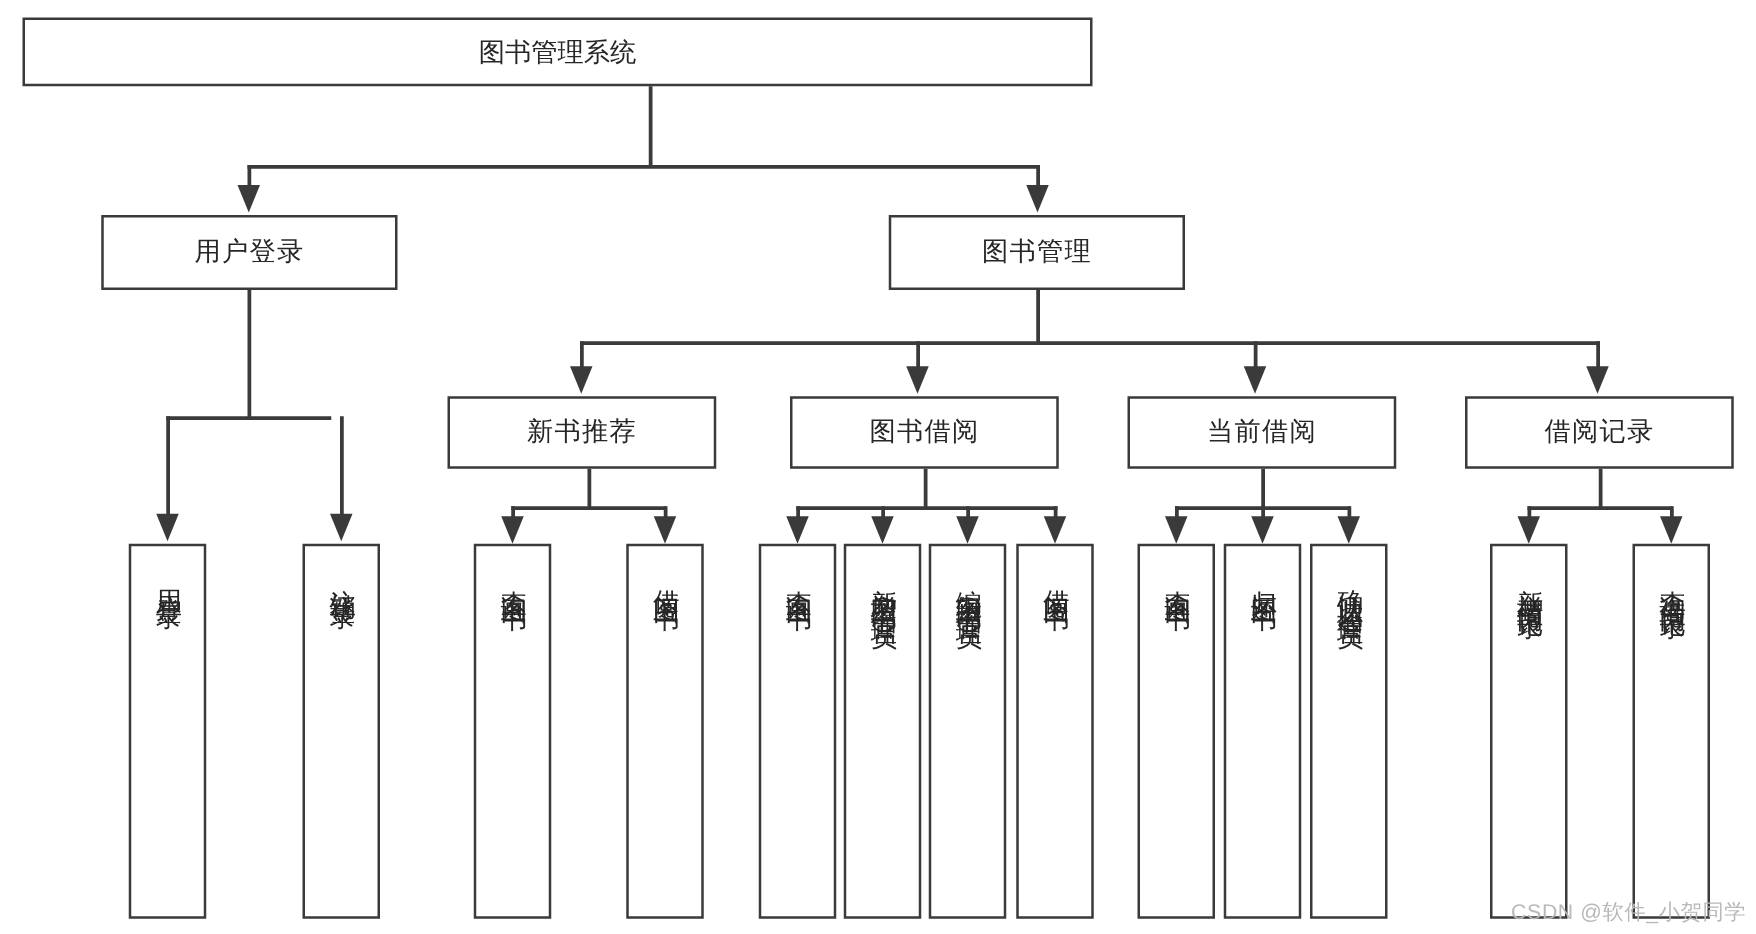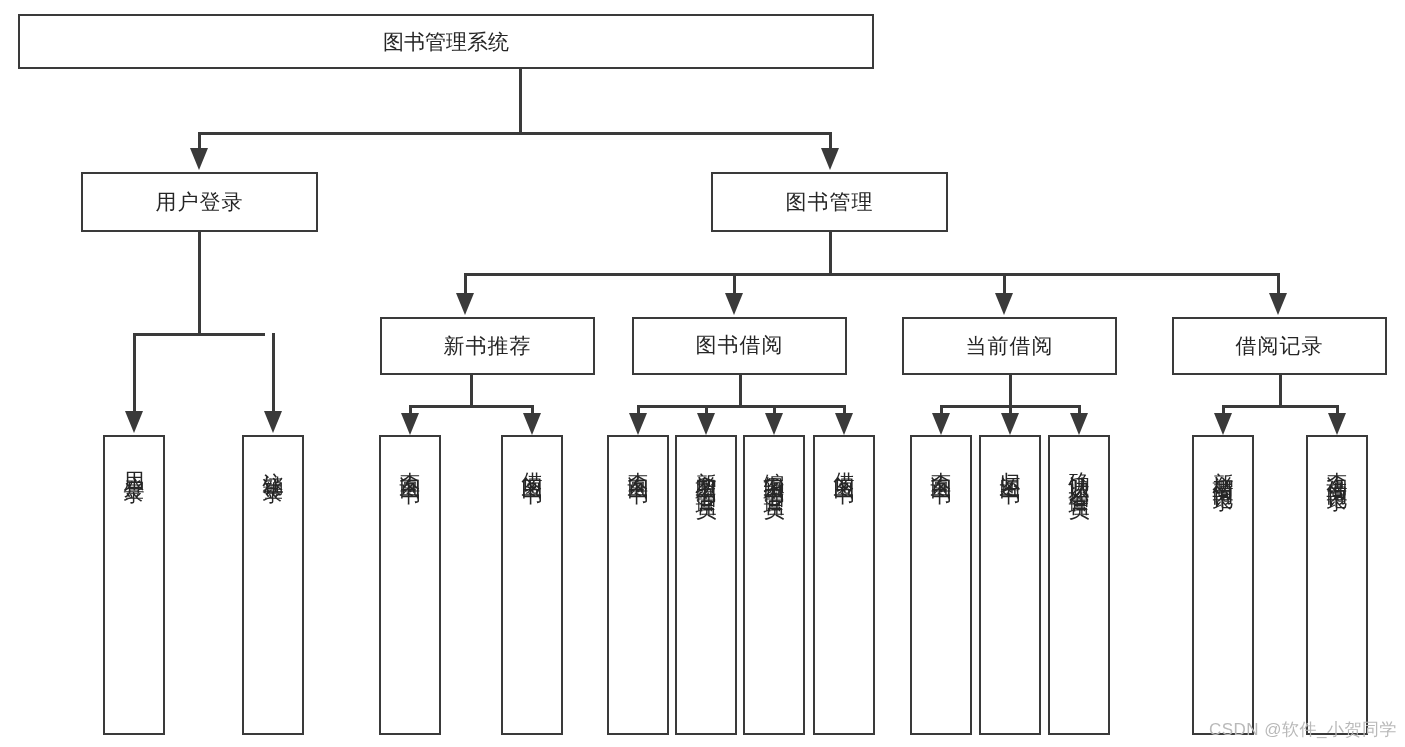--- a/index.html
+++ b/index.html
@@ -120,24 +120,24 @@
   <div class="hline" style="left:464px; top:273px; width:816px;"></div>
   <div class="vline" style="left:464px; top:273px; height:22px;"></div>
   <div class="arrow" style="left:456px; top:293px;"></div>
   <div class="vline" style="left:733px; top:273px; height:22px;"></div>
   <div class="arrow" style="left:725px; top:293px;"></div>
   <div class="vline" style="left:1003px; top:273px; height:22px;"></div>
   <div class="arrow" style="left:995px; top:293px;"></div>
   <div class="vline" style="left:1277px; top:273px; height:22px;"></div>
   <div class="arrow" style="left:1269px; top:293px;"></div>
 
-  <div class="node h" style="left:380px; top:317px; width:215px; height:58px;text-align:center;">
+  <div class="node h" style="left:358px; top:317px; width:215px; height:58px;text-align:center;">
     <span>新书推荐</span>
   </div>
-  <div class="node h" style="left:632px; top:317px; width:215px; height:58px;font-family:Liberation Serif, serif;">
+  <div class="node h" style="left:632px; top:317px; width:215px; height:58px;">
     <span>图书借阅</span>
   </div>
   <div class="node h" style="left:1172px; top:317px; width:215px; height:58px;">
     <span>借阅记录</span>
   </div>
   <div class="node h" style="left:902px; top:317px; width:215px; height:58px;">
     <span>当前借阅</span>
   </div>
 
   <div class="vline" style="left:470px; top:375px; height:32px;"></div>

